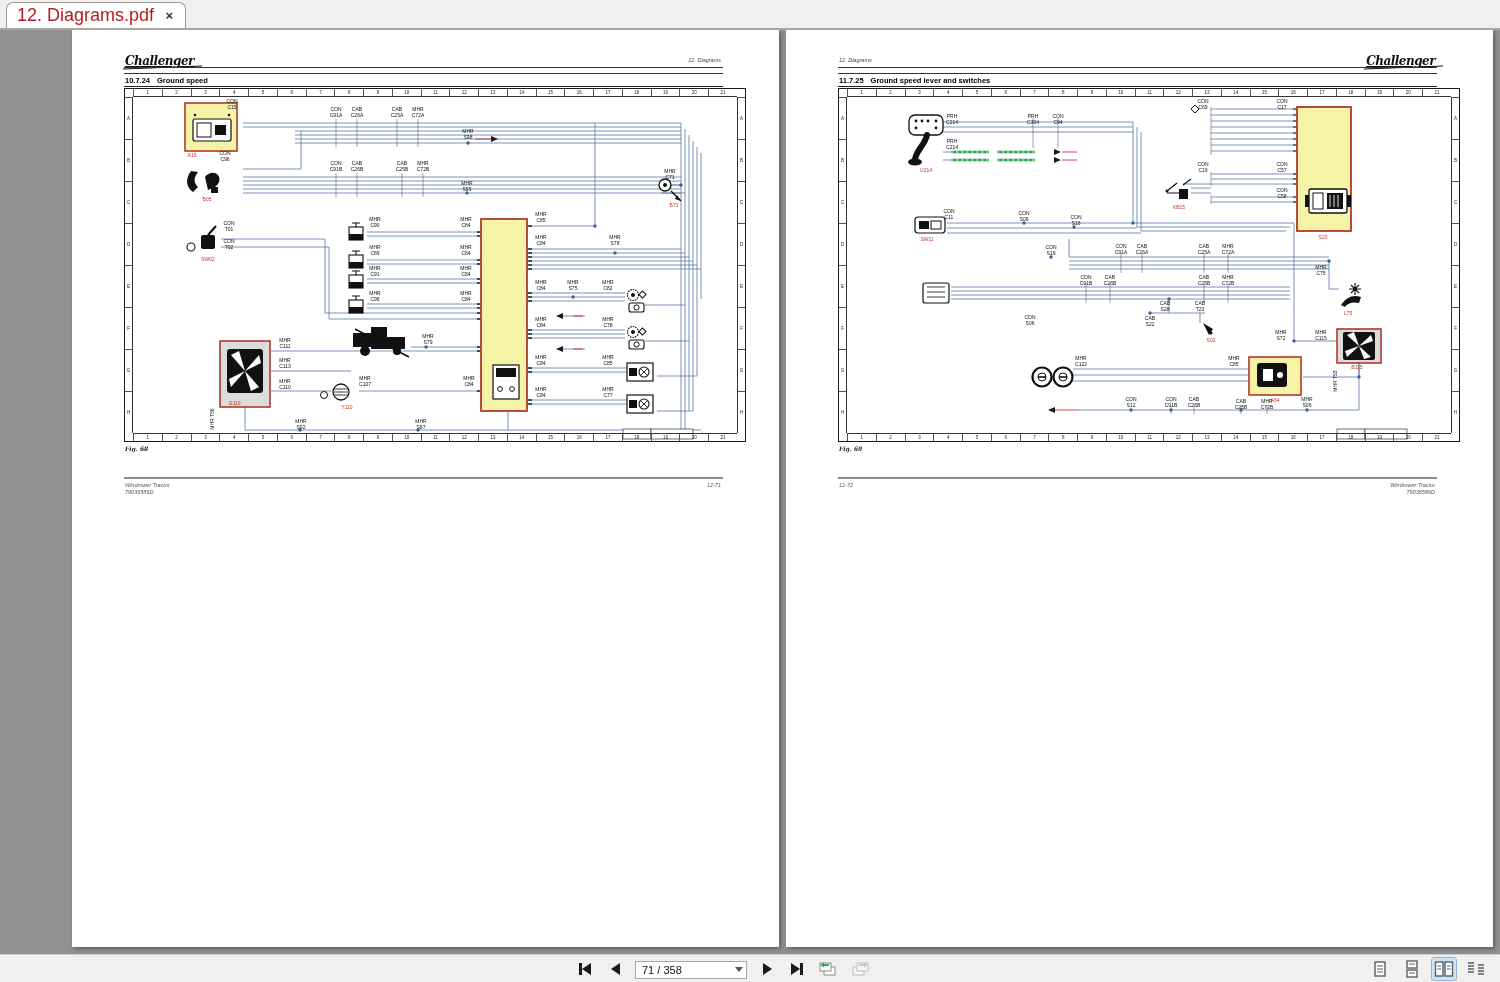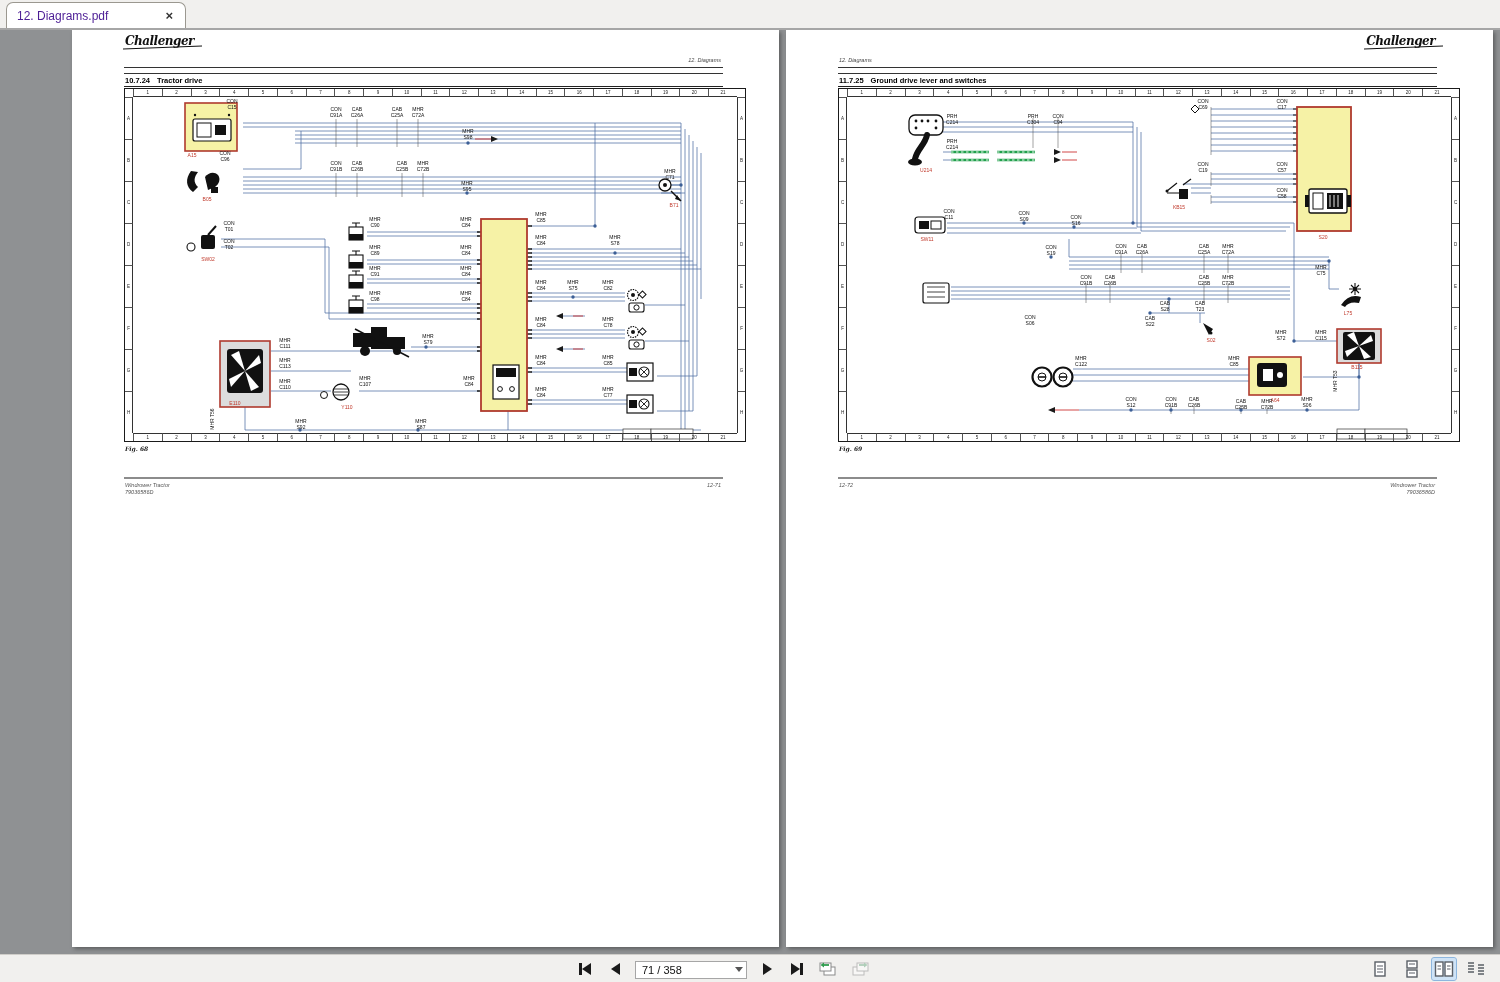--- a/index.html
+++ b/index.html
@@ -3,28 +3,28 @@
 <meta charset="utf-8">
 <style>
   html,body{margin:0;padding:0;width:1500px;height:982px;overflow:hidden;
     font-family:"Liberation Sans",sans-serif;background:#8f9193;}
   
   .tabbar{position:absolute;left:0;top:0;width:1500px;height:28px;background:#f1f0ee;
     border-bottom:2px solid #a6a6a6;}
   .tab{position:absolute;left:6px;top:2px;width:180px;height:26px;background:#fff;
     border:1px solid #9b9890;border-bottom:none;border-radius:7px 7px 0 0;
     display:flex;align-items:center;padding:0 10px;box-sizing:border-box;}
-  .tab-title{font-size:12px;color:#4c1d95;flex:1;white-space:nowrap;overflow:hidden;}
+  .tab-title{font-size:18px;color:#b91c1c;flex:1;white-space:nowrap;overflow:hidden;}
   .tab-close{font-size:13px;color:#333;cursor:pointer;padding:0 2px;font-weight:bold;}
   
   .canvas{position:absolute;left:0;top:30px;width:1500px;height:925px;background:#8f9193;overflow:hidden;}
   .page{position:absolute;top:0;width:707px;height:917px;background:#fff;
     box-shadow:2px 2px 4px rgba(0,0,0,.35);}
   
-  .logo{position:absolute;top:4px;font:italic bold 12px "DejaVu Serif",serif;color:#111;letter-spacing:-.5px;}
+  .logo{position:absolute;top:24px;font:italic bold 12px "DejaVu Serif",serif;color:#111;letter-spacing:-.5px;text-decoration:underline;}
   .logo::after{content:"";position:absolute;left:-2px;right:-8px;bottom:0;height:1.3px;background:#111;transform:skewY(-2deg);}
   .lg-l{left:53px}.lg-r{right:58px}
   .running{position:absolute;top:27px;font:italic 5.5px "Liberation Sans",sans-serif;color:#444;}
   .rn-r{right:58px}.rn-l{left:53px}
   .hrule{position:absolute;left:52px;right:56px;top:37px;border-top:.8px solid #333;}
   .trule{position:absolute;left:52px;right:56px;top:43px;border-top:.8px solid #333;}
   .sec{position:absolute;left:53px;top:46px;font:bold 7.5px "Liberation Sans",sans-serif;color:#000;}
   .sec span{margin-right:7px;}
   .srule{position:absolute;left:52px;right:56px;top:56px;border-top:1.8px solid #222;}
   .fig{position:absolute;left:53px;top:415px;font:italic bold 6px "DejaVu Serif",serif;color:#222;}
@@ -75,21 +75,21 @@
 </div>
 
 <div class="canvas">
 
   <div class="page" style="left:72px">
     <div class="logo lg-l">Challenger</div>
     <div class="running rn-r">12. Diagrams</div>
     <div class="hrule"></div>
     <div class="trule"></div>
     <div class="sec">
-      <span>10.7.24</span><span>Tractor drive</span>
+      <span>10.7.24</span><span>Ground speed</span>
     </div>
     <div class="srule"></div>
 
     <div class="frame">
       <svg width="620" height="352" viewBox="0 0 620 352">
 
         <path fill="none" stroke="#4e6fa3" stroke-width="0.75" d="
           M118,34H170 M118,38H170
           M170,34H556 M170,38H556 M170,42H556 M170,46H556 M170,50H556 M170,54H556
           M118,80H176 M176,80V42
@@ -394,21 +394,21 @@
     </div>
     <div class="fpage fp-r">12-71</div>
   </div>
 
   <div class="page" style="left:786px">
     <div class="running rn-l">12. Diagrams</div>
     <div class="logo lg-r">Challenger</div>
     <div class="hrule"></div>
     <div class="trule"></div>
     <div class="sec">
-      <span>11.7.25</span><span>Ground drive lever and switches</span>
+      <span>11.7.25</span><span>Ground speed lever and switches</span>
     </div>
     <div class="srule"></div>
 
     <div class="frame">
       <svg width="620" height="352" viewBox="0 0 620 352">
         <path fill="none" stroke="#4e6fa3" stroke-width="0.75" d="
           M104,33H294 M104,38H294 M104,43H294
           M294,33V134 M298,38V138 M302,43V142
           M108,134H294 M108,139H298 M108,144H302
           M294,134H455 M298,138H451 M302,142H447

